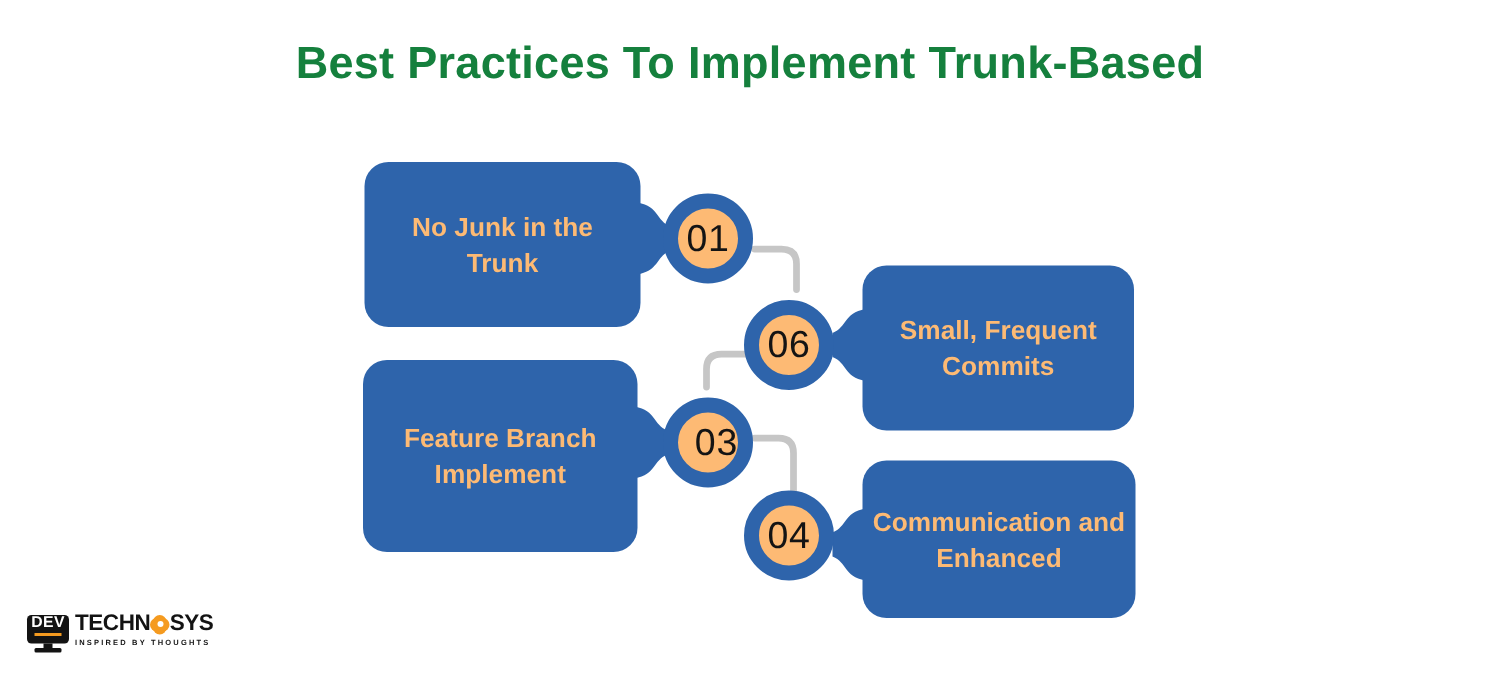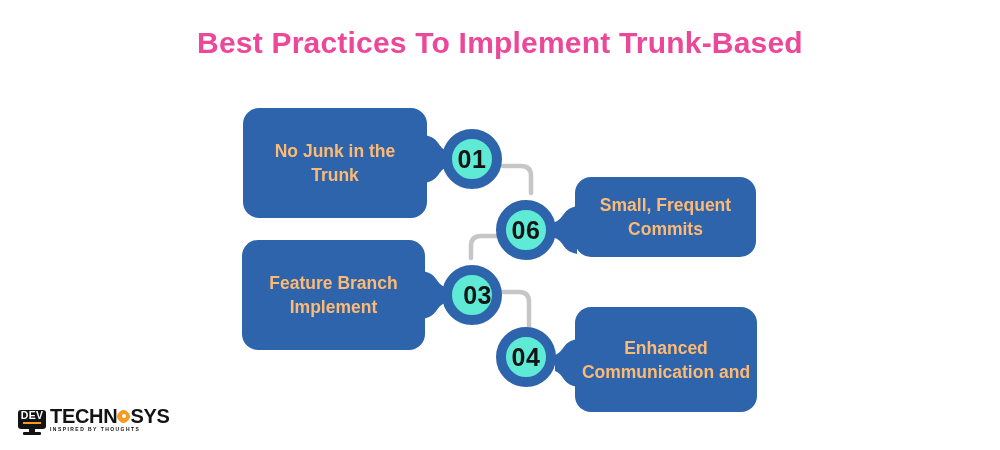--- a/index.html
+++ b/index.html
@@ -3,56 +3,56 @@
 <meta charset="utf-8">
 <style>
   html,body{margin:0;padding:0;background:#fff;}
   .stage{
     position:relative;width:1000px;height:450px;background:#fff;overflow:hidden;
     font-family:"Liberation Sans","DejaVu Sans",sans-serif;
   }
   .svg-layer{position:absolute;left:0;top:0;width:1000px;height:450px;}
   .title{
     position:absolute;left:0;top:24px;width:1000px;text-align:center;
-    font-weight:700;font-size:30px;line-height:37px;color:#ec4899;letter-spacing:0.2px;
+    font-weight:700;font-size:30px;line-height:37px;color:#15803d;letter-spacing:0.2px;
   }
   .card{
     position:absolute;background:var(--primary-blue,#2e64ab);border-radius:16px;
     display:flex;flex-direction:column;align-items:center;justify-content:center;
     color:#fdba74;font-weight:700;font-size:17.5px;line-height:24px;text-align:center;
   }
   .card-1{left:243px;top:108px;width:184px;height:110px;}
-  .card-2{left:575px;top:177px;width:181px;height:80px;}
-  .card-3{left:242px;top:240px;width:183px;height:110px;}
+  .card-2{left:575px;top:177px;width:181px;height:110px;}
+  .card-3{left:242px;top:240px;width:183px;height:128px;}
   .card-4{left:575px;top:307px;width:182px;height:105px;}
   .num-circle{
     position:absolute;width:40px;height:40px;border-radius:50%;
-    border:10px solid var(--primary-blue,#2e64ab);background:#5eead4;
+    border:10px solid var(--primary-blue,#2e64ab);background:#fdba74;
     display:flex;align-items:center;justify-content:center;
-    font-weight:700;font-size:25px;color:#141414;letter-spacing:0.5px;
+    font-weight:400;font-size:25px;color:#141414;letter-spacing:0.5px;
   }
   .nc-1{left:442px;top:129px;}
   .nc-2{left:496px;top:200px;}
   .nc-3{left:442px;top:265px;justify-content:flex-end;}
   .nc-4{left:496px;top:327px;}
   .connector{stroke:var(--connector-gray,#c6c6c6);stroke-width:4.5;fill:none;stroke-linecap:round;}
   .tab{fill:var(--primary-blue,#2e64ab);}
   
   .logo{position:absolute;left:18px;top:408px;width:140px;height:36px;display:flex;align-items:flex-start;}
   .monitor{position:relative;width:30px;height:30px;flex:0 0 auto;}
   .monitor-screen{
     position:absolute;left:0;top:2px;width:28px;height:19px;background:#131313;border-radius:3px;
     display:flex;flex-direction:column;align-items:center;justify-content:flex-start;
   }
   .monitor-dev{color:#fff;font-weight:700;font-size:10.5px;letter-spacing:0.3px;line-height:10px;}
   .monitor-underline{width:18px;height:2px;background:var(--logo-orange,#f59b20);margin-top:1.5px;}
   .monitor-neck{position:absolute;left:11px;top:21px;width:6px;height:3px;background:#131313;}
   .monitor-base{position:absolute;left:5px;top:24px;width:18px;height:2.5px;background:#131313;border-radius:1px;}
   .wordmark-wrap{margin-left:2px;display:flex;flex-direction:column;}
-  .wordmark{display:flex;align-items:center;font-weight:700;font-size:20px;letter-spacing:-0.3px;color:#131313;line-height:16px;}
+  .wordmark{display:flex;align-items:center;font-weight:700;font-size:15px;letter-spacing:-0.3px;color:#131313;line-height:16px;}
   .gear{
     position:relative;width:11px;height:11px;border-radius:50%;
     background:var(--logo-orange,#f59b20);margin:0 1px;flex:0 0 auto;
     box-shadow:0 -2px 0 -1px var(--logo-orange,#f59b20),0 2px 0 -1px var(--logo-orange,#f59b20),
                -2px 0 0 -1px var(--logo-orange,#f59b20),2px 0 0 -1px var(--logo-orange,#f59b20);
   }
   .gear::after{content:"";position:absolute;left:3.5px;top:3.5px;width:4px;height:4px;border-radius:50%;background:#fff;}
   .tagline{font-size:5px;font-weight:700;color:#131313;letter-spacing:1.45px;margin-top:2px;white-space:nowrap;}
 </style>
 </head>
@@ -82,22 +82,22 @@
   </div>
   <div class="card card-2">
     <div>Small, Frequent</div>
     <div>Commits</div>
   </div>
   <div class="card card-3">
     <div>Feature Branch</div>
     <div>Implement</div>
   </div>
   <div class="card card-4">
+    <div>Communication and</div>
     <div>Enhanced</div>
-    <div>Communication and</div>
   </div>
 
   <div class="num-circle nc-1">
     <span>01</span>
   </div>
   <div class="num-circle nc-2">
     <span>06</span>
   </div>
   <div class="num-circle nc-3">
     <span>03</span>

